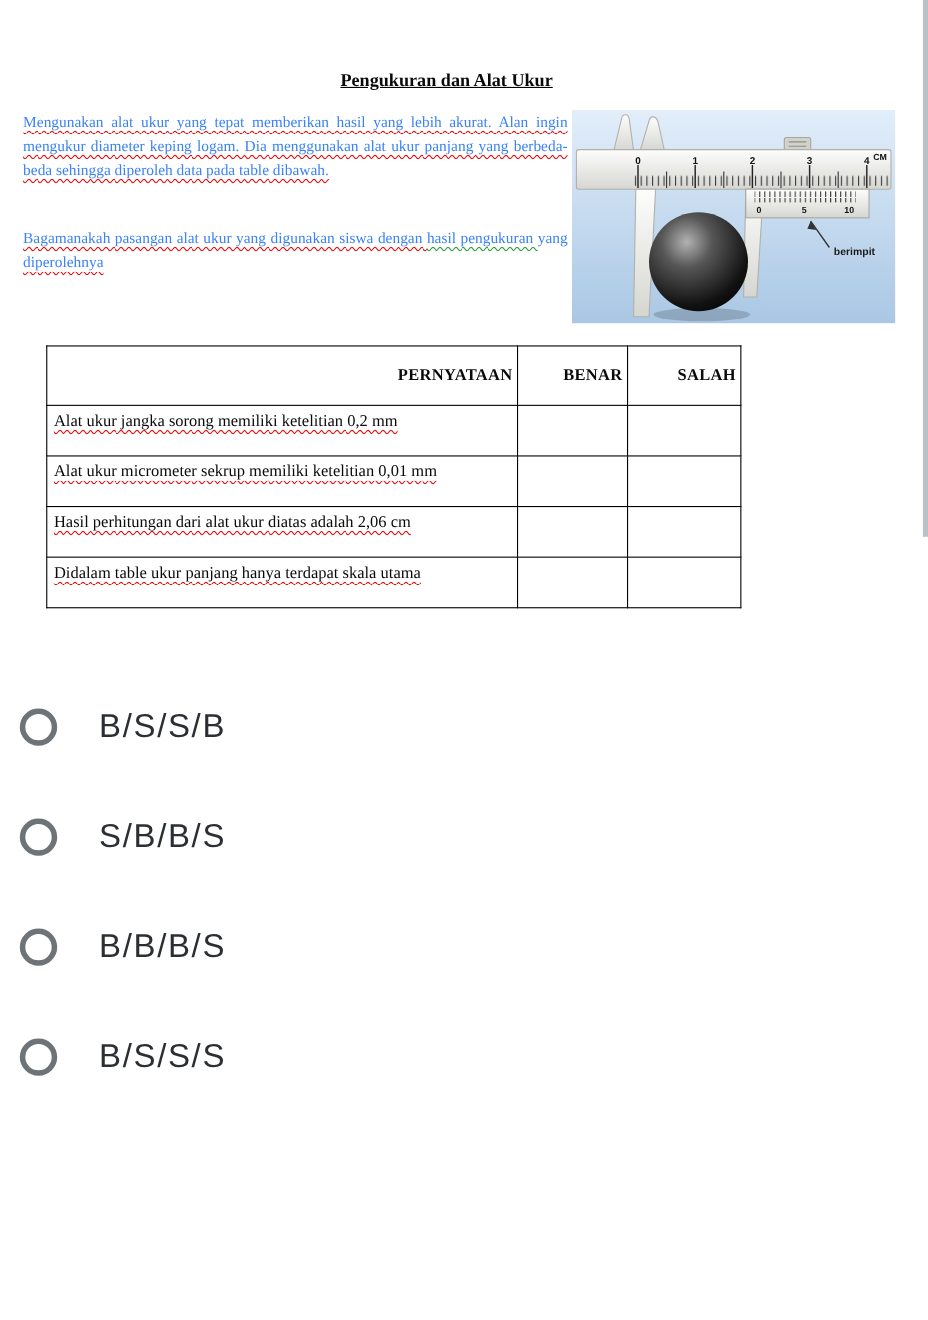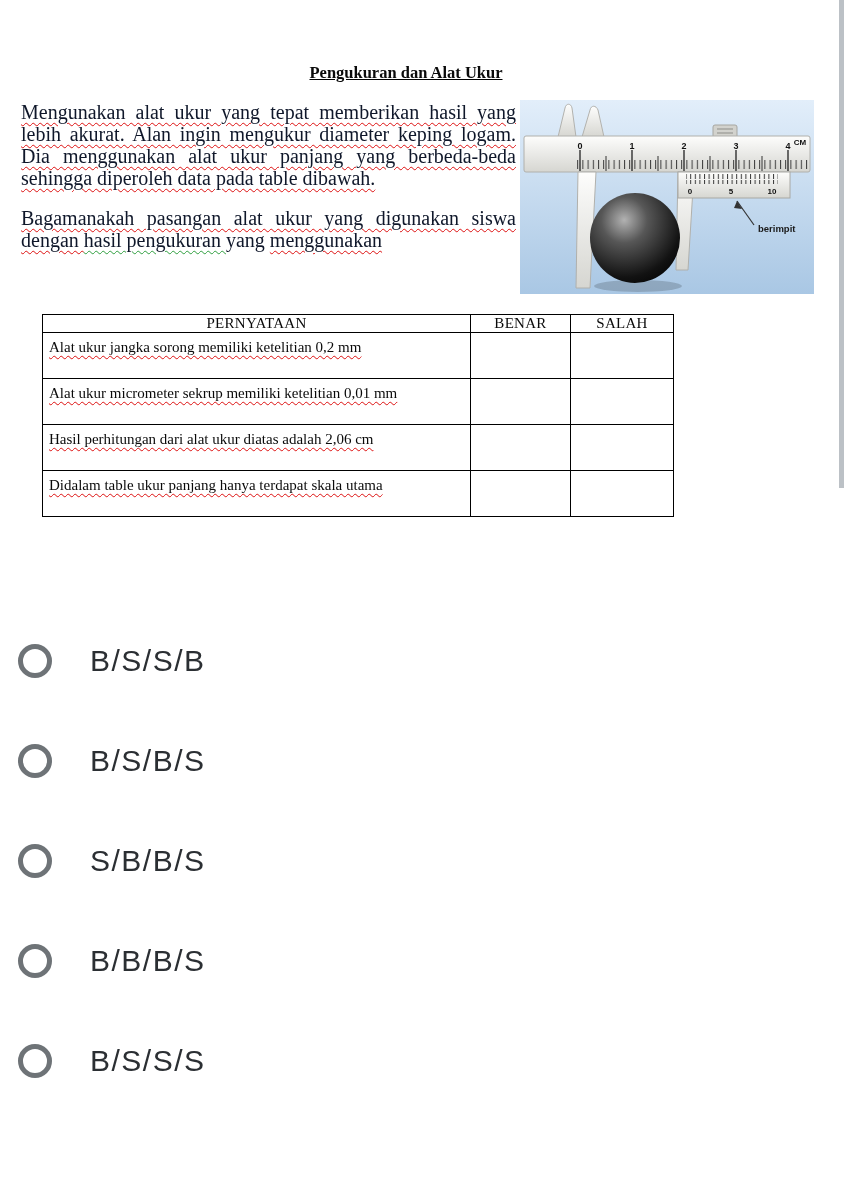--- a/index.html
+++ b/index.html
@@ -15,21 +15,21 @@
     position:absolute; top:63px; left:0; width:812px;
     text-align:center;
     font-family:"Liberation Serif", serif;
     font-size:16.5px; font-weight:bold;
     text-decoration:underline; text-decoration-color:#000;
     color:#0a0a0a;
   }
   .doc-para {
     position:absolute; left:21px; width:495px;
     font-family:"Liberation Serif", serif;
-    font-size:20px; line-height:22px; color:#0f172a;
+    font-size:14px; line-height:22px; color:#3b82f6;
     text-align:justify;
   }
   .para1 { top:101px; }
   .para2 { top:207px; }
   .wavy-red   { text-decoration:underline; text-decoration-style:wavy; text-decoration-color:#dd1111; text-decoration-thickness:1px; text-underline-offset:3px; }
   .wavy-green { text-decoration:underline; text-decoration-style:wavy; text-decoration-color:#2e9e3e; text-decoration-thickness:1px; text-underline-offset:3px; }
 
   .figure-wrap {
     position:absolute; left:520px; top:100px; width:294px; height:194px;
   }
@@ -37,22 +37,22 @@
   
   table.statements {
     position:absolute; left:42px; top:314px;
     border-collapse:collapse;
     font-family:"Liberation Serif", serif;
     font-size:15px; color:#0a0a0a;
     width:631px; table-layout:fixed;
   }
   table.statements th, table.statements td { border:1.5px solid #000; }
   table.statements th {
-    font-size:15px; font-weight:normal; letter-spacing:0.3px;
-    padding:0 4px; text-align:center;
+    font-size:15px; font-weight:bold; letter-spacing:0.3px;
+    padding:18px 4px; text-align:right;
   }
   th.col-statement { width:428px; }
   th.col-benar { width:100px; text-align:left; padding-left:7px; }
   th.col-salah { width:103px; text-align:left; padding-left:7px;margin-left:25px; }
   td.statement-cell { padding:4px 8px 20px 6px; text-align:justify; line-height:21px; }
   td.answer-cell { background:#fff; }
 
   
   .options { position:absolute; left:18px; top:644px; }
   .option { display:flex; align-items:center; margin-bottom:66px; cursor:pointer; }
@@ -79,21 +79,21 @@
 
   <div>
 
     <div class="doc-title">Pengukuran dan Alat Ukur</div>
 
     <div class="doc-para para1">
       <span class="wavy-red">Mengunakan alat ukur yang tepat memberikan hasil yang lebih akurat. Alan ingin mengukur diameter keping logam. Dia menggunakan alat ukur panjang yang berbeda-beda sehingga diperoleh data pada table dibawah.</span>
     </div>
 
     <div class="doc-para para2">
-      <span class="wavy-red">Bagamanakah pasangan alat ukur yang digunakan siswa dengan </span><span class="wavy-green">hasil pengukuran </span><span>yang </span><span class="wavy-red">menggunakan</span>
+      <span class="wavy-red">Bagamanakah pasangan alat ukur yang digunakan siswa dengan </span><span class="wavy-green">hasil pengukuran </span><span>yang </span><span class="wavy-red">diperolehnya</span>
     </div>
 
     <div class="figure-wrap">
       <svg viewBox="0 0 294 194" width="294" height="194">
         <defs>
           <linearGradient id="figbg" x1="0" y1="0" x2="0" y2="1">
             <stop offset="0" stop-color="#e2eefa"></stop>
             <stop offset="1" stop-color="#a9c7e4"></stop>
           </linearGradient>
           <linearGradient id="metal" x1="0" y1="0" x2="0" y2="1">
@@ -191,24 +191,20 @@
       </table>
   </div>
 
   <div class="options">
     <div class="option">
       <div class="radio"></div>
       <div class="option-label">B/S/S/B</div>
     </div>
     <div class="option">
       <div class="radio"></div>
-      <div class="option-label">B/S/B/S</div>
-    </div>
-    <div class="option">
-      <div class="radio"></div>
       <div class="option-label">S/B/B/S</div>
     </div>
     <div class="option">
       <div class="radio"></div>
       <div class="option-label">B/B/B/S</div>
     </div>
     <div class="option">
       <div class="radio"></div>
       <div class="option-label">B/S/S/S</div>
     </div>

